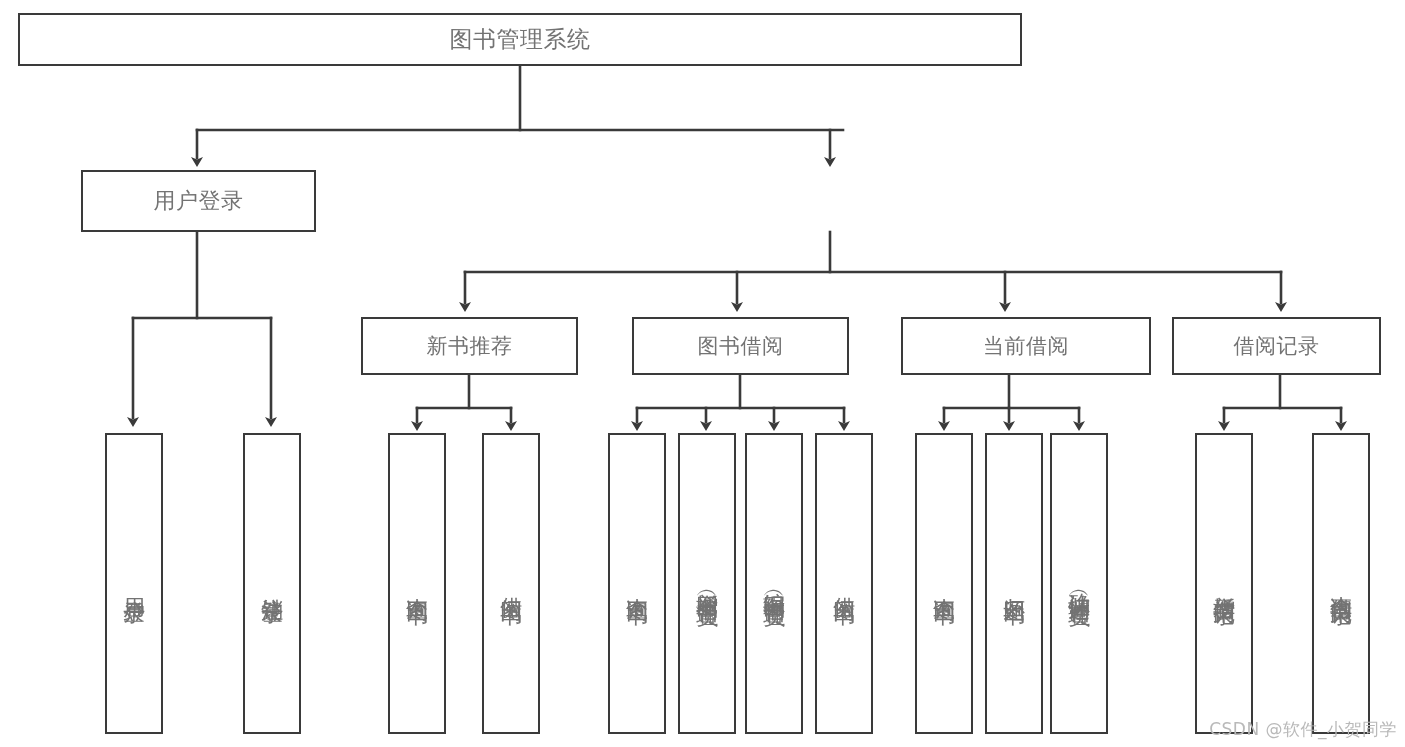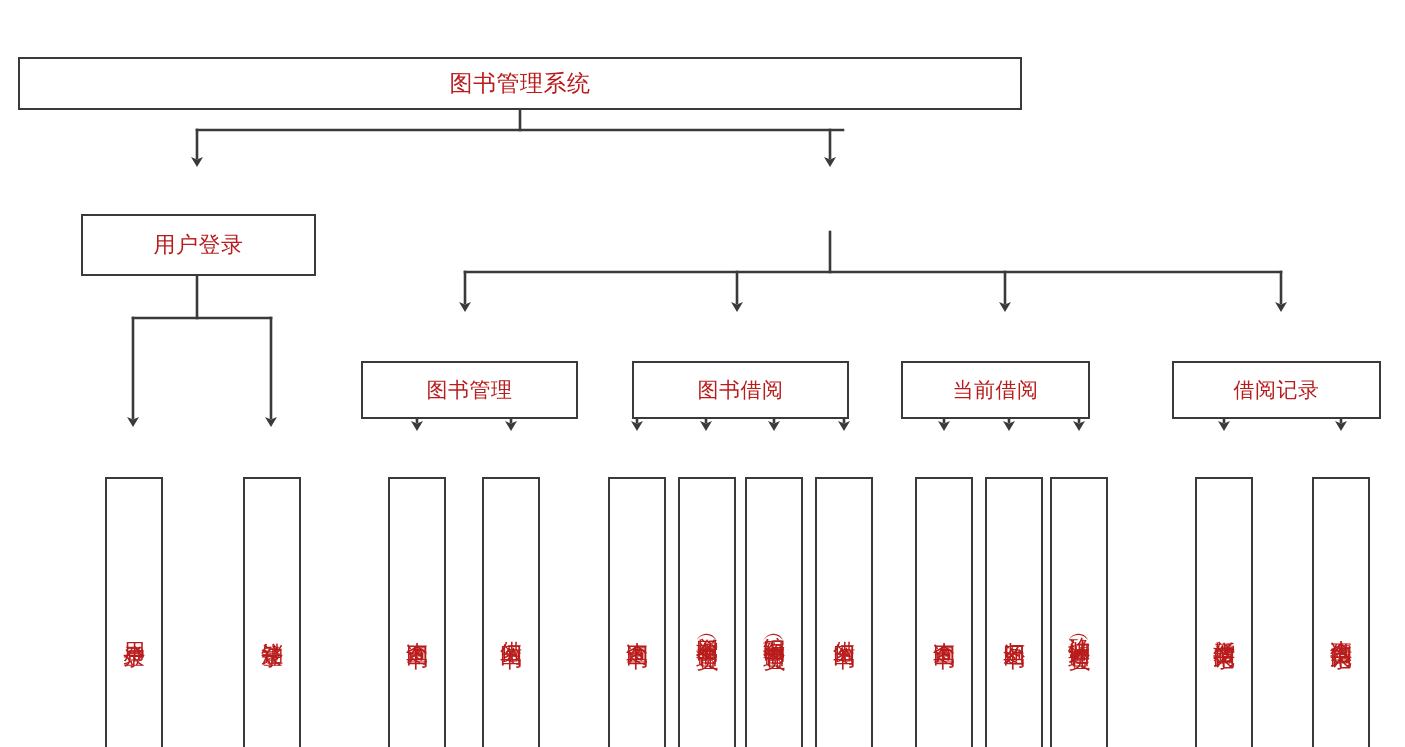--- a/index.html
+++ b/index.html
@@ -26,23 +26,22 @@
     pointer-events: none;
   }
   .node {
     position: absolute;
     box-sizing: border-box;
     border: 2px solid #3a3a3a;
     background: #ffffff;
     display: flex;
     align-items: center;
     justify-content: center;
-    color: #b91c1c;
+    color: #737373;
     z-index: 3;
-    margin-top: 44px;
   }
   .node .label {
     display: block;
     text-align: center;
     line-height: 1.18;
     letter-spacing: 0.5px;
   }
   
   .lvl1 { font-size: 23px; }
   
@@ -130,26 +129,26 @@
 
   <div class="node lvl1" style="left:18px; top:13px; width:1004px; height:53px;">
     <span class="label">图书管理系统</span>
   </div>
 
   <div class="node lvl2" style="left:81px; top:170px; width:235px; height:62px;">
     <span class="label">用户登录</span>
   </div>
 
   <div class="node lvl3" style="left:361px; top:317px; width:217px; height:58px;">
-    <span class="label">图书管理</span>
+    <span class="label">新书推荐</span>
   </div>
   <div class="node lvl3" style="left:632px; top:317px; width:217px; height:58px;">
     <span class="label">图书借阅</span>
   </div>
-  <div class="node lvl3" style="left:901px; top:317px; width:189px; height:58px;">
+  <div class="node lvl3" style="left:901px; top:317px; width:250px; height:58px;">
     <span class="label">当前借阅</span>
   </div>
   <div class="node lvl3" style="left:1172px; top:317px; width:209px; height:58px;">
     <span class="label">借阅记录</span>
   </div>
 
   <div class="node leaf" style="left:105px; top:433px; width:58px; height:301px;">
     <span class="label">用户登录</span>
   </div>
   <div class="node leaf" style="left:243px; top:433px; width:58px; height:301px;">
@@ -186,14 +185,15 @@
     <span class="label">确认归还（管理员）</span>
   </div>
 
   <div class="node leaf" style="left:1195px; top:433px; width:58px; height:301px;">
     <span class="label">新增借阅记录</span>
   </div>
   <div class="node leaf" style="left:1312px; top:433px; width:58px; height:301px;">
     <span class="label">查询借阅记录</span>
   </div>
 
+  <div class="watermark">CSDN @软件_小贺同学</div>
 
 </div>
 
 </body></html>

